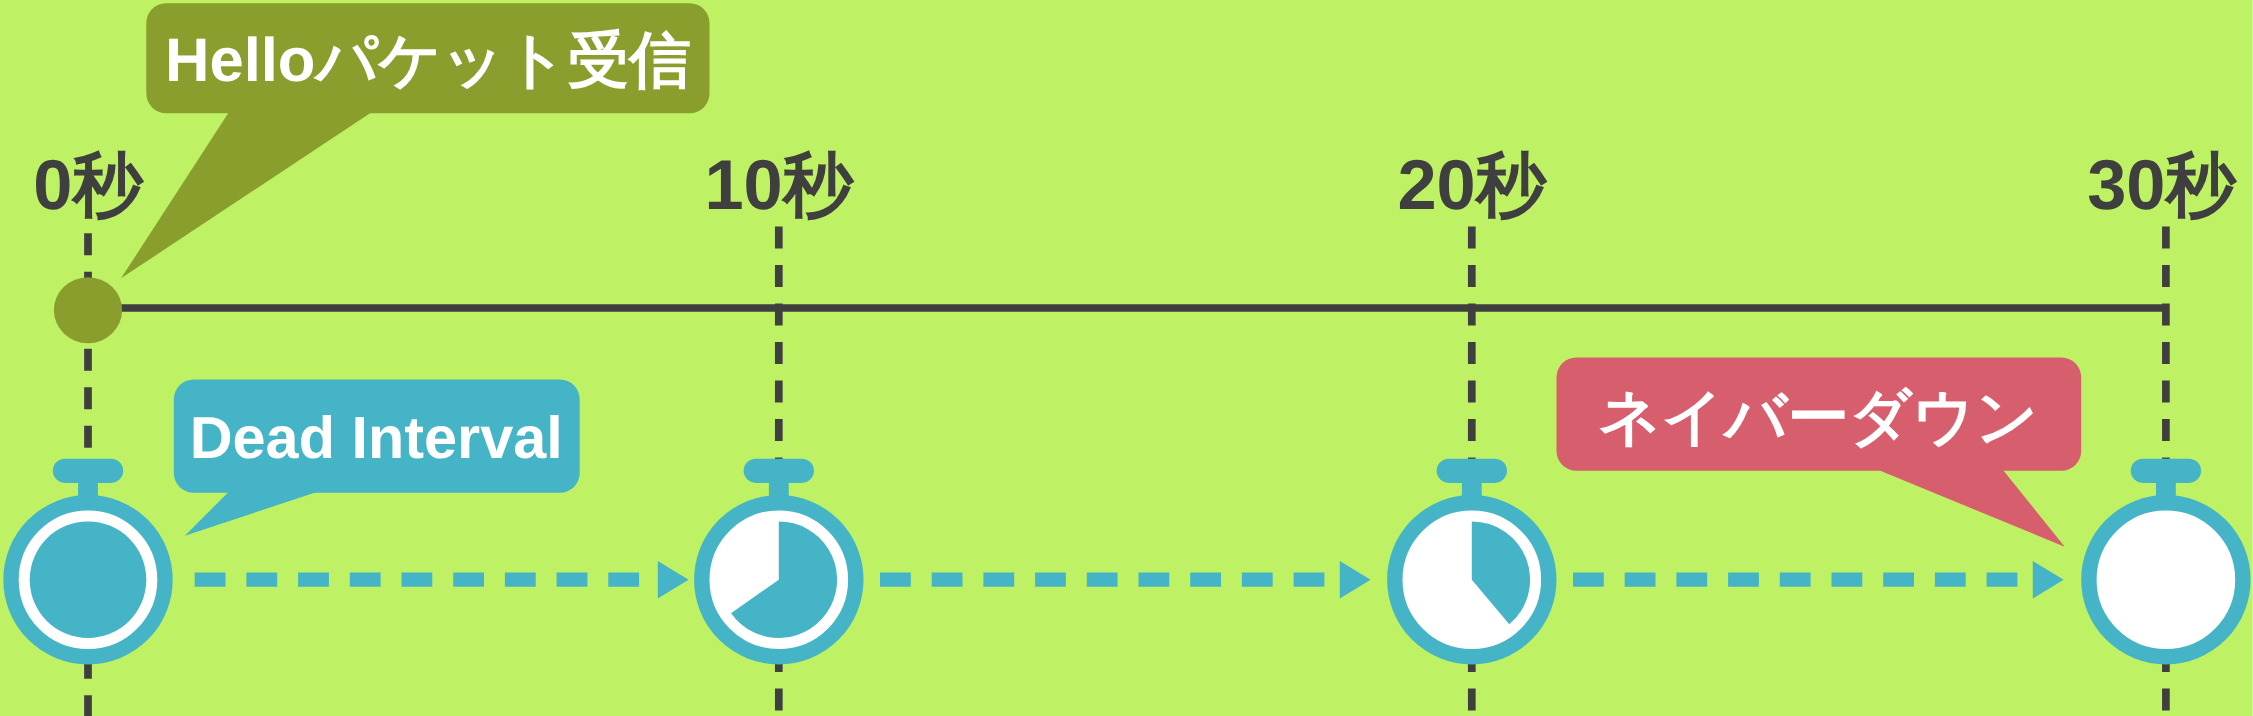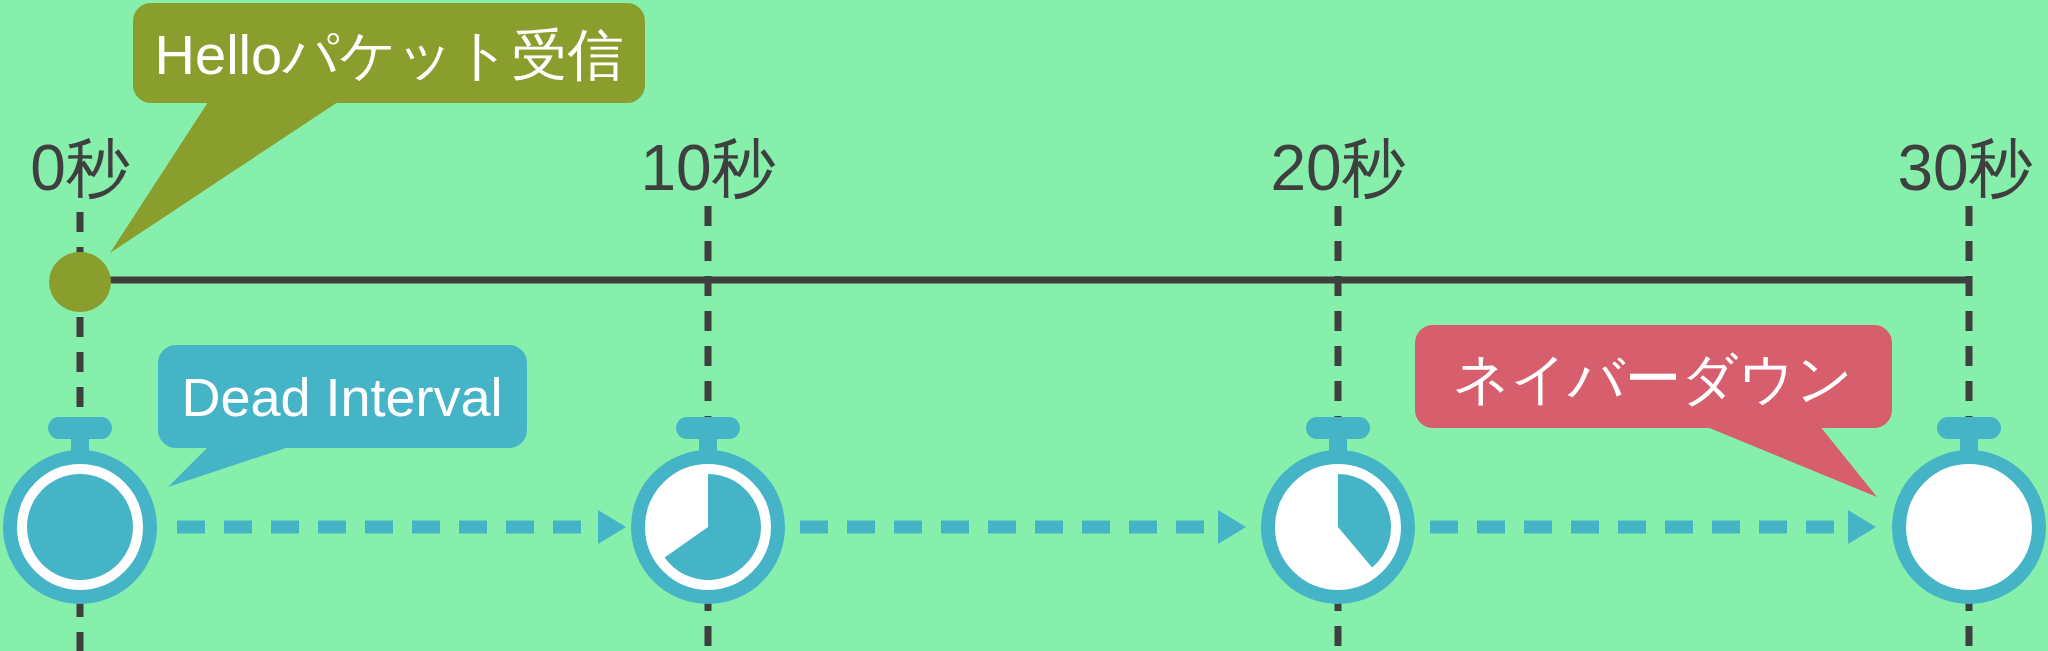--- a/index.html
+++ b/index.html
@@ -1,21 +1,22 @@
 <!DOCTYPE html>
 <html><head>
 <meta charset="utf-8">
 <style>
   html,body{margin:0;padding:0;background:#ffffff;}
   .canvas{
     position:relative;
     width:2048px;height:651px;
-    background:#86efac;
+    background:#bef264;
     font-family:"Liberation Sans","DejaVu Sans",sans-serif;
     overflow:hidden;
+    font-weight:bold;
   }
   svg{display:block;}
   text{font-family:"Liberation Sans","DejaVu Sans",sans-serif;}
   .tick-label{fill:#3F3F3F;font-size:64px;}
   .bubble-label{fill:#ffffff;font-size:56px;}
   .bubble-label-latin{fill:#ffffff;font-size:54px;}
 </style>
 </head>
 <body>
 

